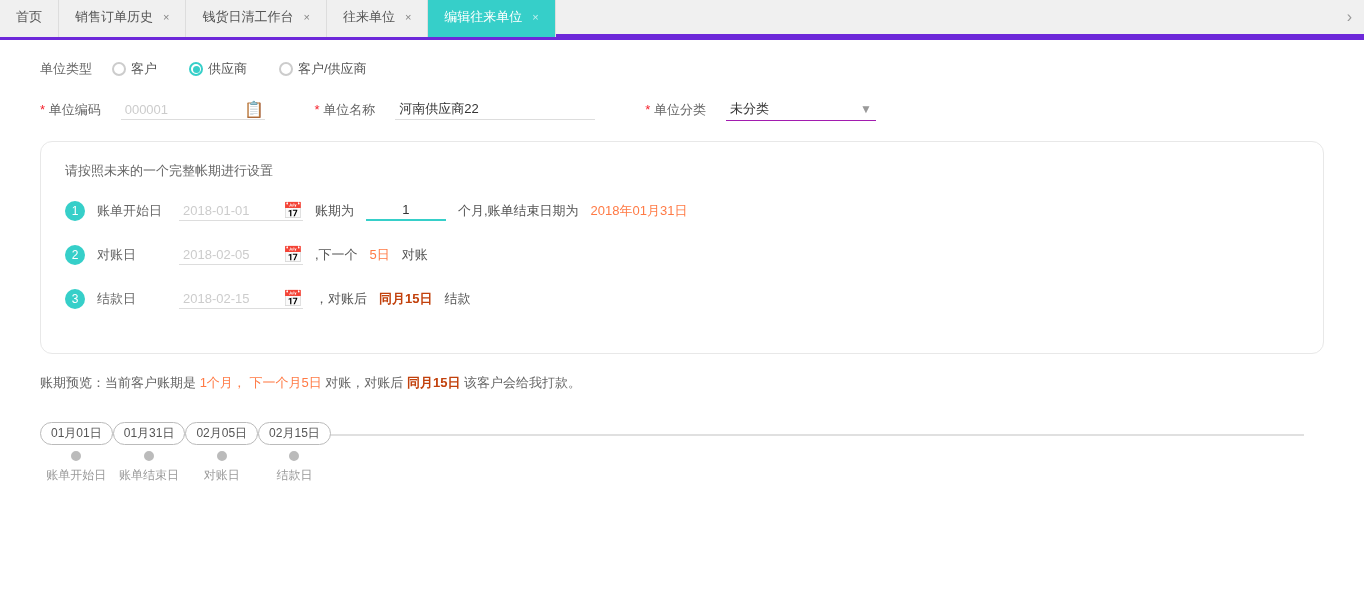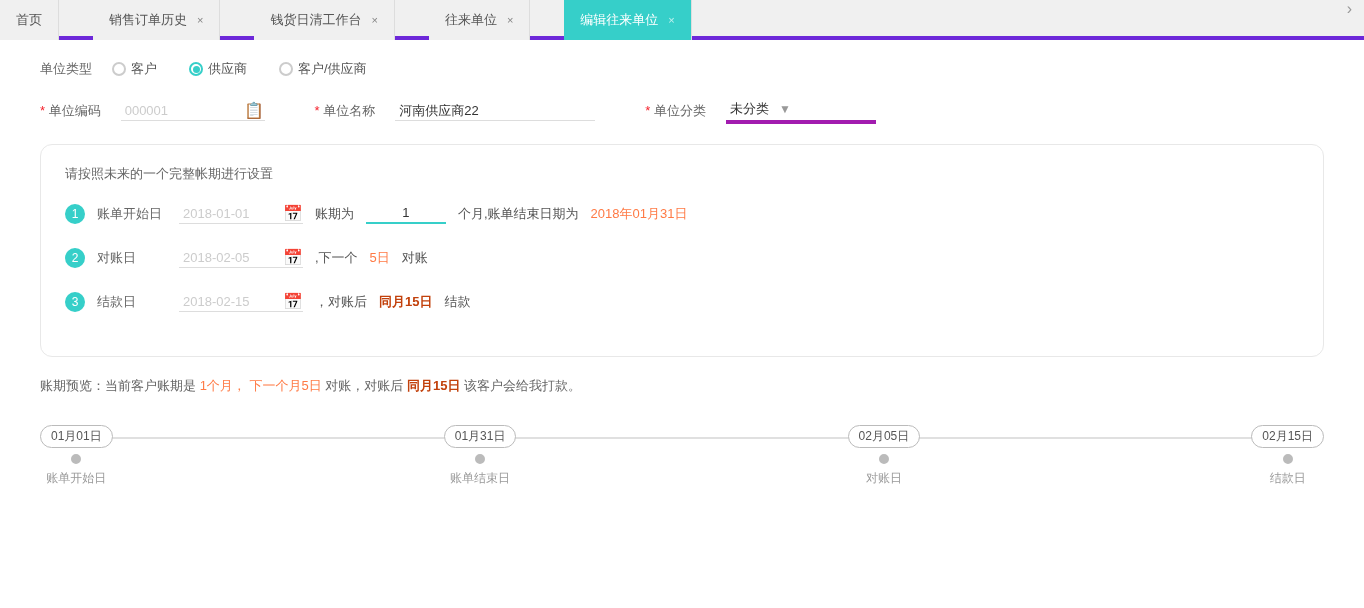--- a/index.html
+++ b/index.html
@@ -1,25 +1,25 @@
 <!DOCTYPE html>
 <html><head>
   <meta charset="utf-8">
   <style>
     * { box-sizing: border-box; margin: 0; padding: 0; }
     body { font-family: 'Microsoft YaHei', 'PingFang SC', sans-serif; font-size: 14px; background: #f5f5f5; color: #333; }
 
     
     .tab-bar {
       display: flex;
+      align-items: center;
       background: #f0f0f0;
-      border-bottom: 4px solid #6d28d9;
+      border-bottom: 6px solid #6d28d9;
       height: 40px;
       padding: 0;
-      gap: 34px;
     }
     .tab {
       display: flex;
       align-items: center;
       padding: 0 16px;
       height: 40px;
       font-size: 13px;
       cursor: pointer;
       border-right: 1px solid #ddd;
       background: #f0f0f0;
@@ -238,21 +238,20 @@
     .timeline-line {
       position: absolute;
       top: 22px;
       left: 20px;
       right: 20px;
       height: 2px;
       background: #e0e0e0;
     }
     .timeline-points {
       display: flex;
-      justify-content: space-between;
       width: 100%;
       position: relative;
     }
     .timeline-point {
       display: flex;
       flex-direction: column;
       align-items: center;
       gap: 6px;
     }
     .timeline-dot {
@@ -287,25 +286,26 @@
       width: 200px;
       padding: 2px 4px;
     }
     .classify-value {
       font-size: 13px;
       color: #333;
     }
     .classify-dropdown {
       display: flex;
       align-items: center;
-      gap: 10px;
-      border-bottom: 4px solid #a21caf;
+      gap: 20px;
+      border-bottom: 1px solid #a21caf;
       padding: 2px 4px;
       width: 150px;
       cursor: pointer;
+      justify-content: space-between;
     }
   </style>
 </head>
 <body>
 
 <div class="tab-bar">
   <div class="tab">
     <span>首页</span>
   </div>
   <div class="tab">

